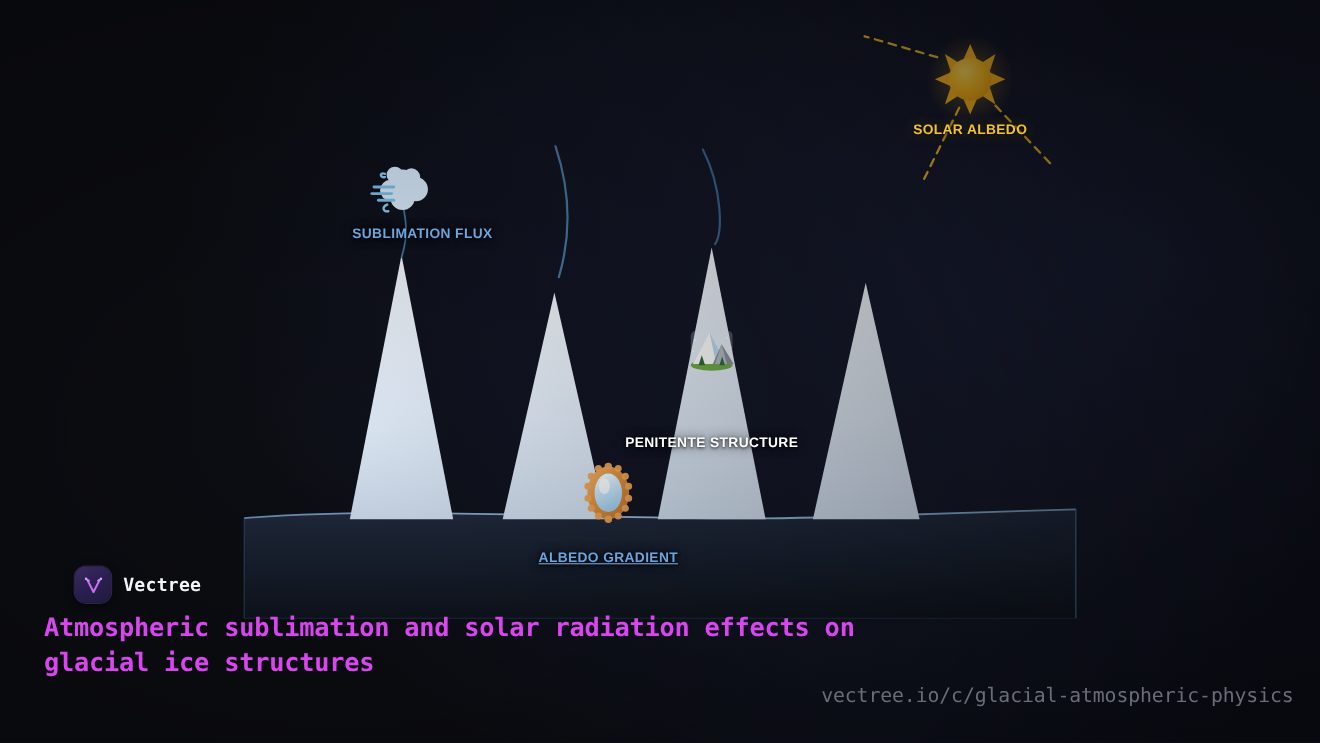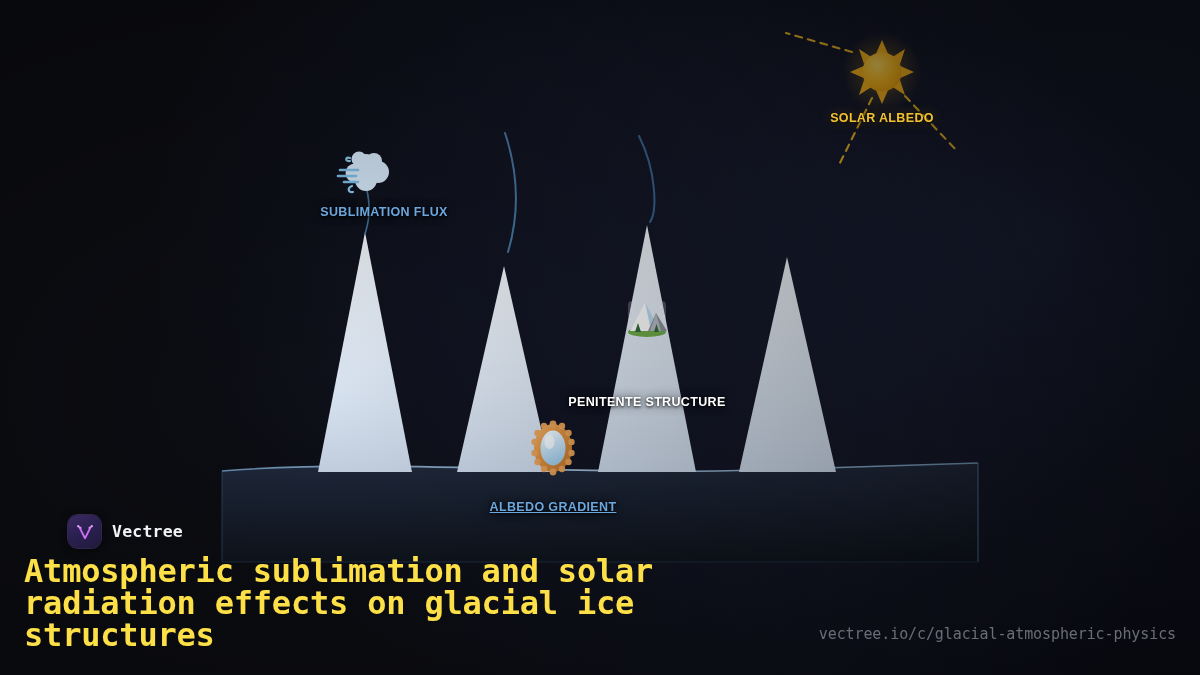--- a/index.html
+++ b/index.html
@@ -54,34 +54,34 @@
     background:linear-gradient(150deg,#3b2a63 0%,#2a2050 48%,#201a3d 100%);
     box-shadow:0 0 0 1px rgba(150,110,230,.30), 0 2px 8px rgba(0,0,0,.6);
     display:flex; align-items:center; justify-content:center;
   }
   #brand-name {
     color:#f2f3f7; font-family:"DejaVu Sans Mono", monospace;
     font-size:16.5px; font-weight:bold; letter-spacing:.2px;
   }
 
   #headline {
-    position:absolute; left:24px; top:52px; width:760px;
-    color:#fde047;
+    position:absolute; left:40px; top:52px; width:760px;
+    color:#d946ef;
     font-family:"DejaVu Sans Mono", monospace;
     font-weight:bold;
-    font-size:32px;
+    font-size:23px;
     line-height:32px;
     letter-spacing:-.2px;
   }
 
   #url {
     position:absolute; right:24px; bottom:32px;
     color:#6a6d78;
     font-family:"DejaVu Sans Mono", monospace;
-    font-size:15px;
+    font-size:18px;
     letter-spacing:-.1px;
   }
 </style>
 </head>
 <body>
 
 <div id="stage">
 
   <svg id="scene" viewBox="0 0 1200 675">
     <defs>

